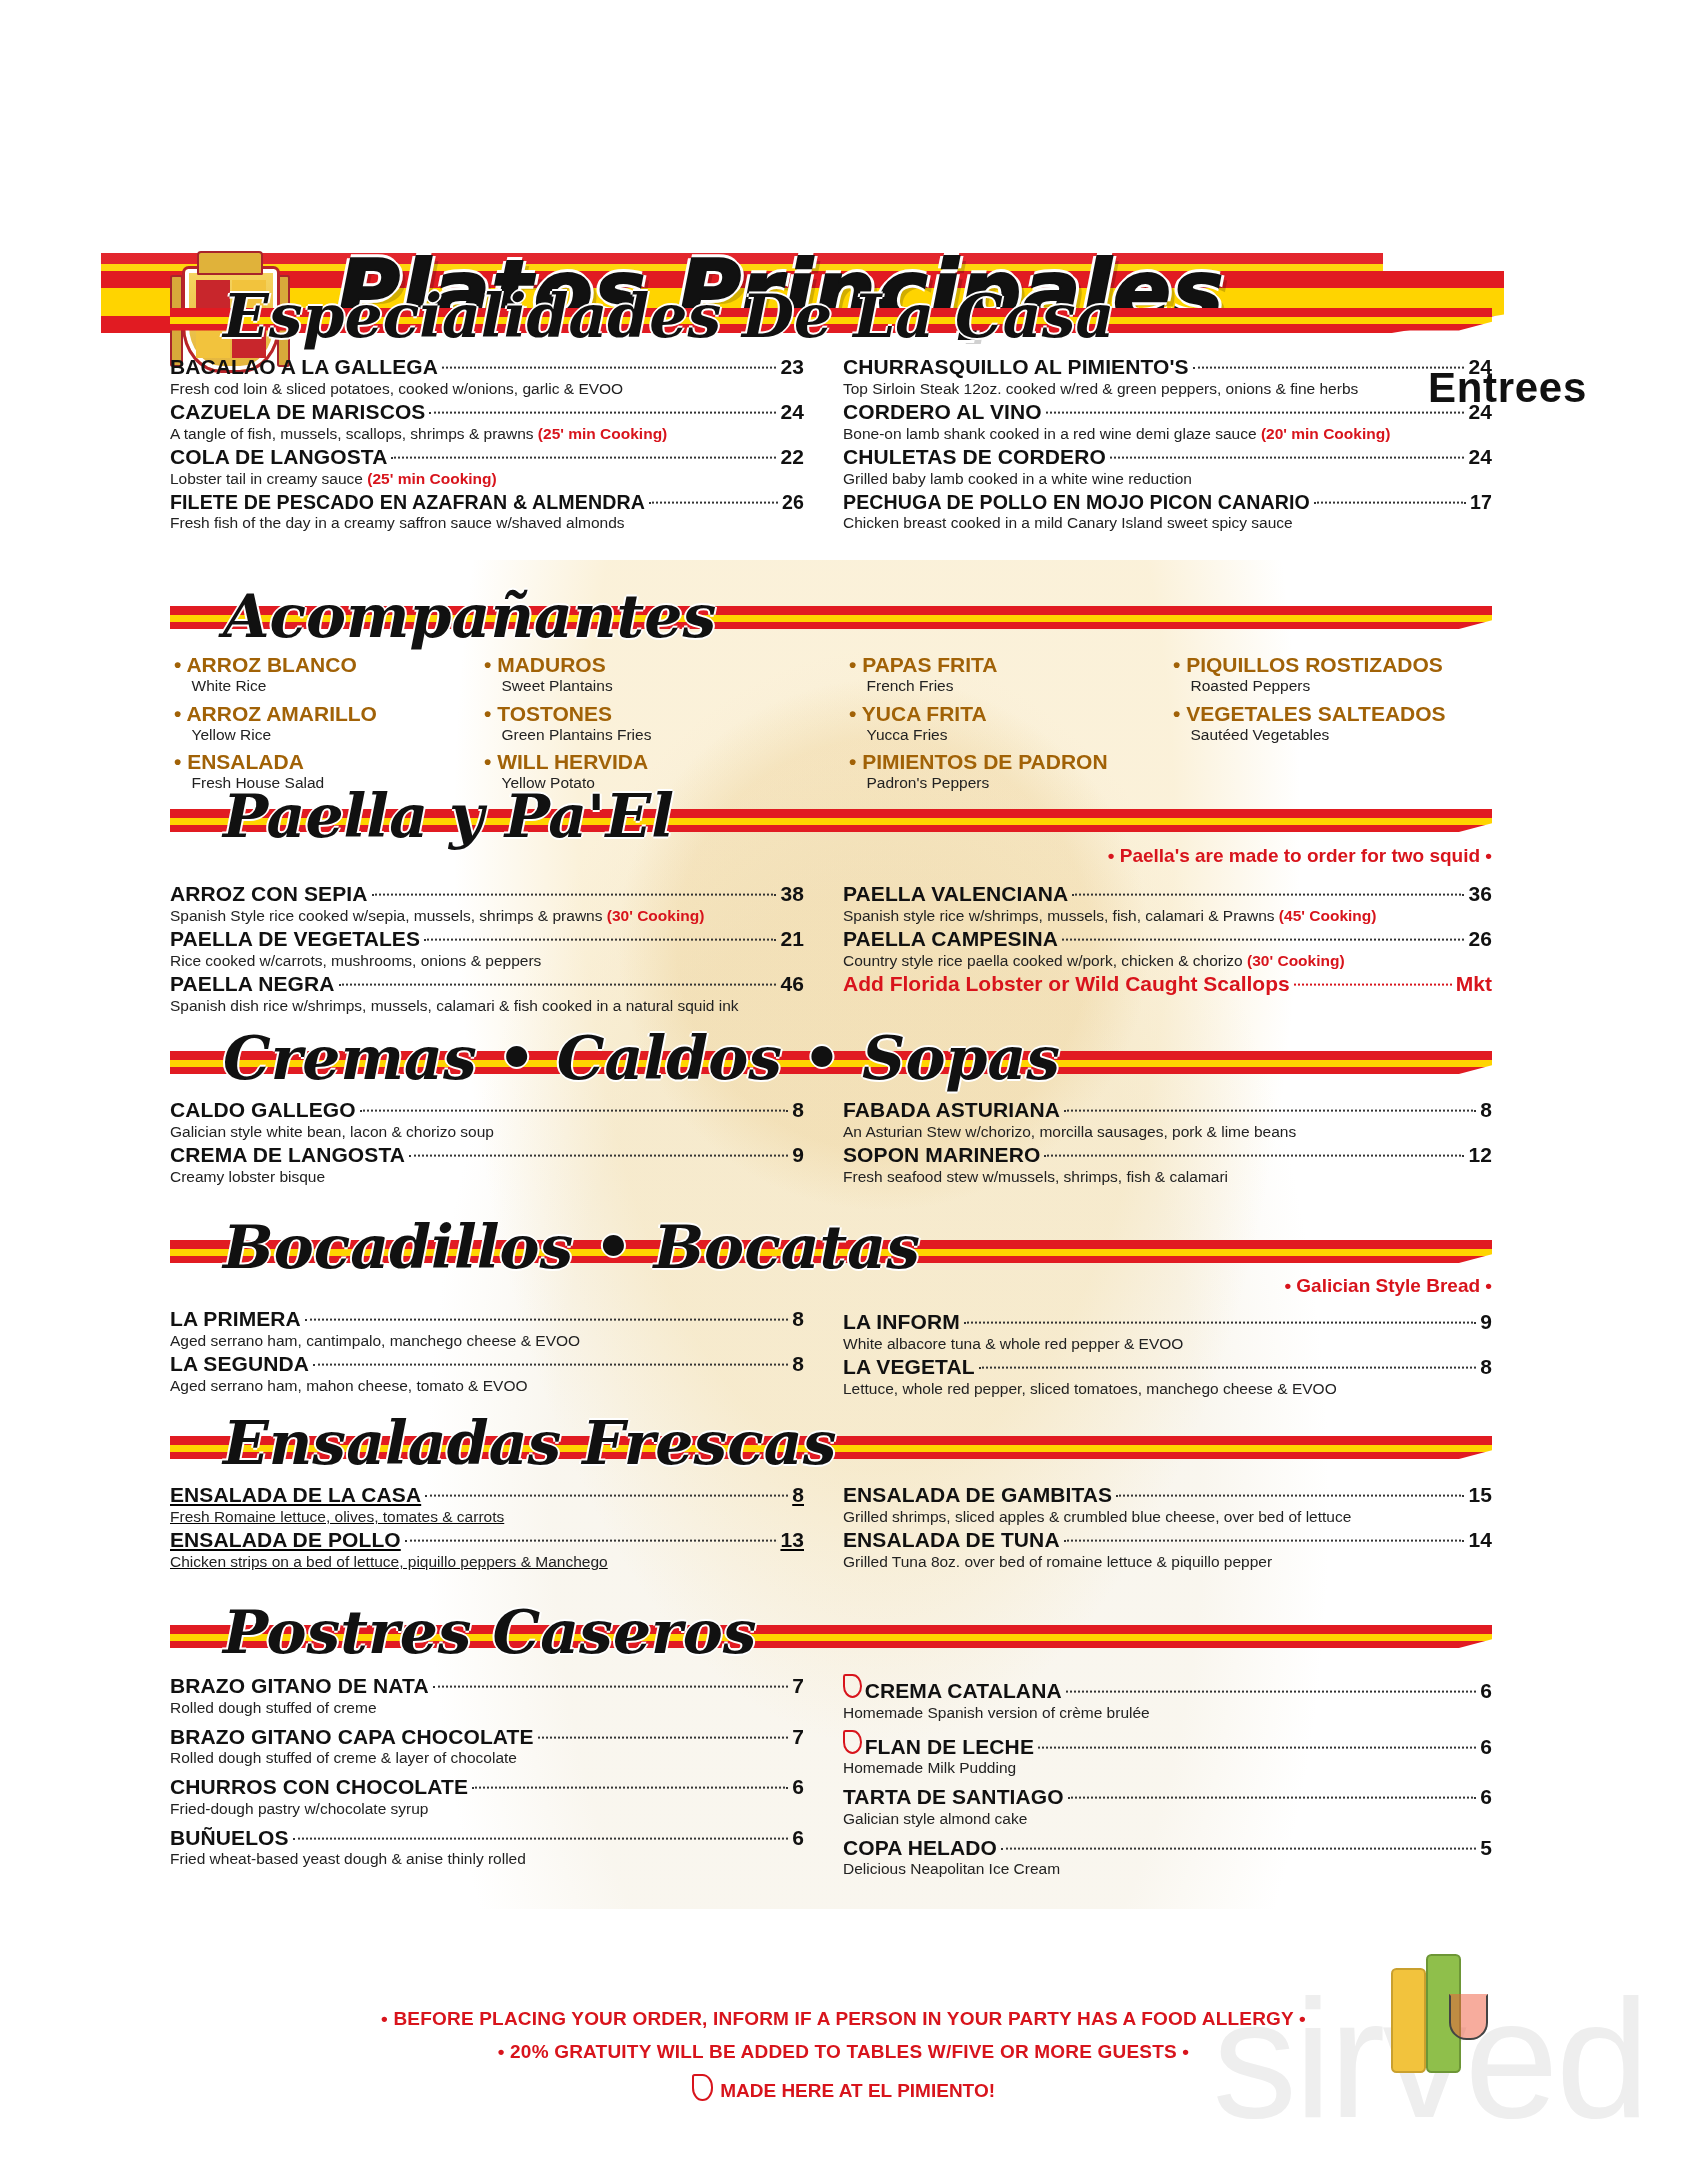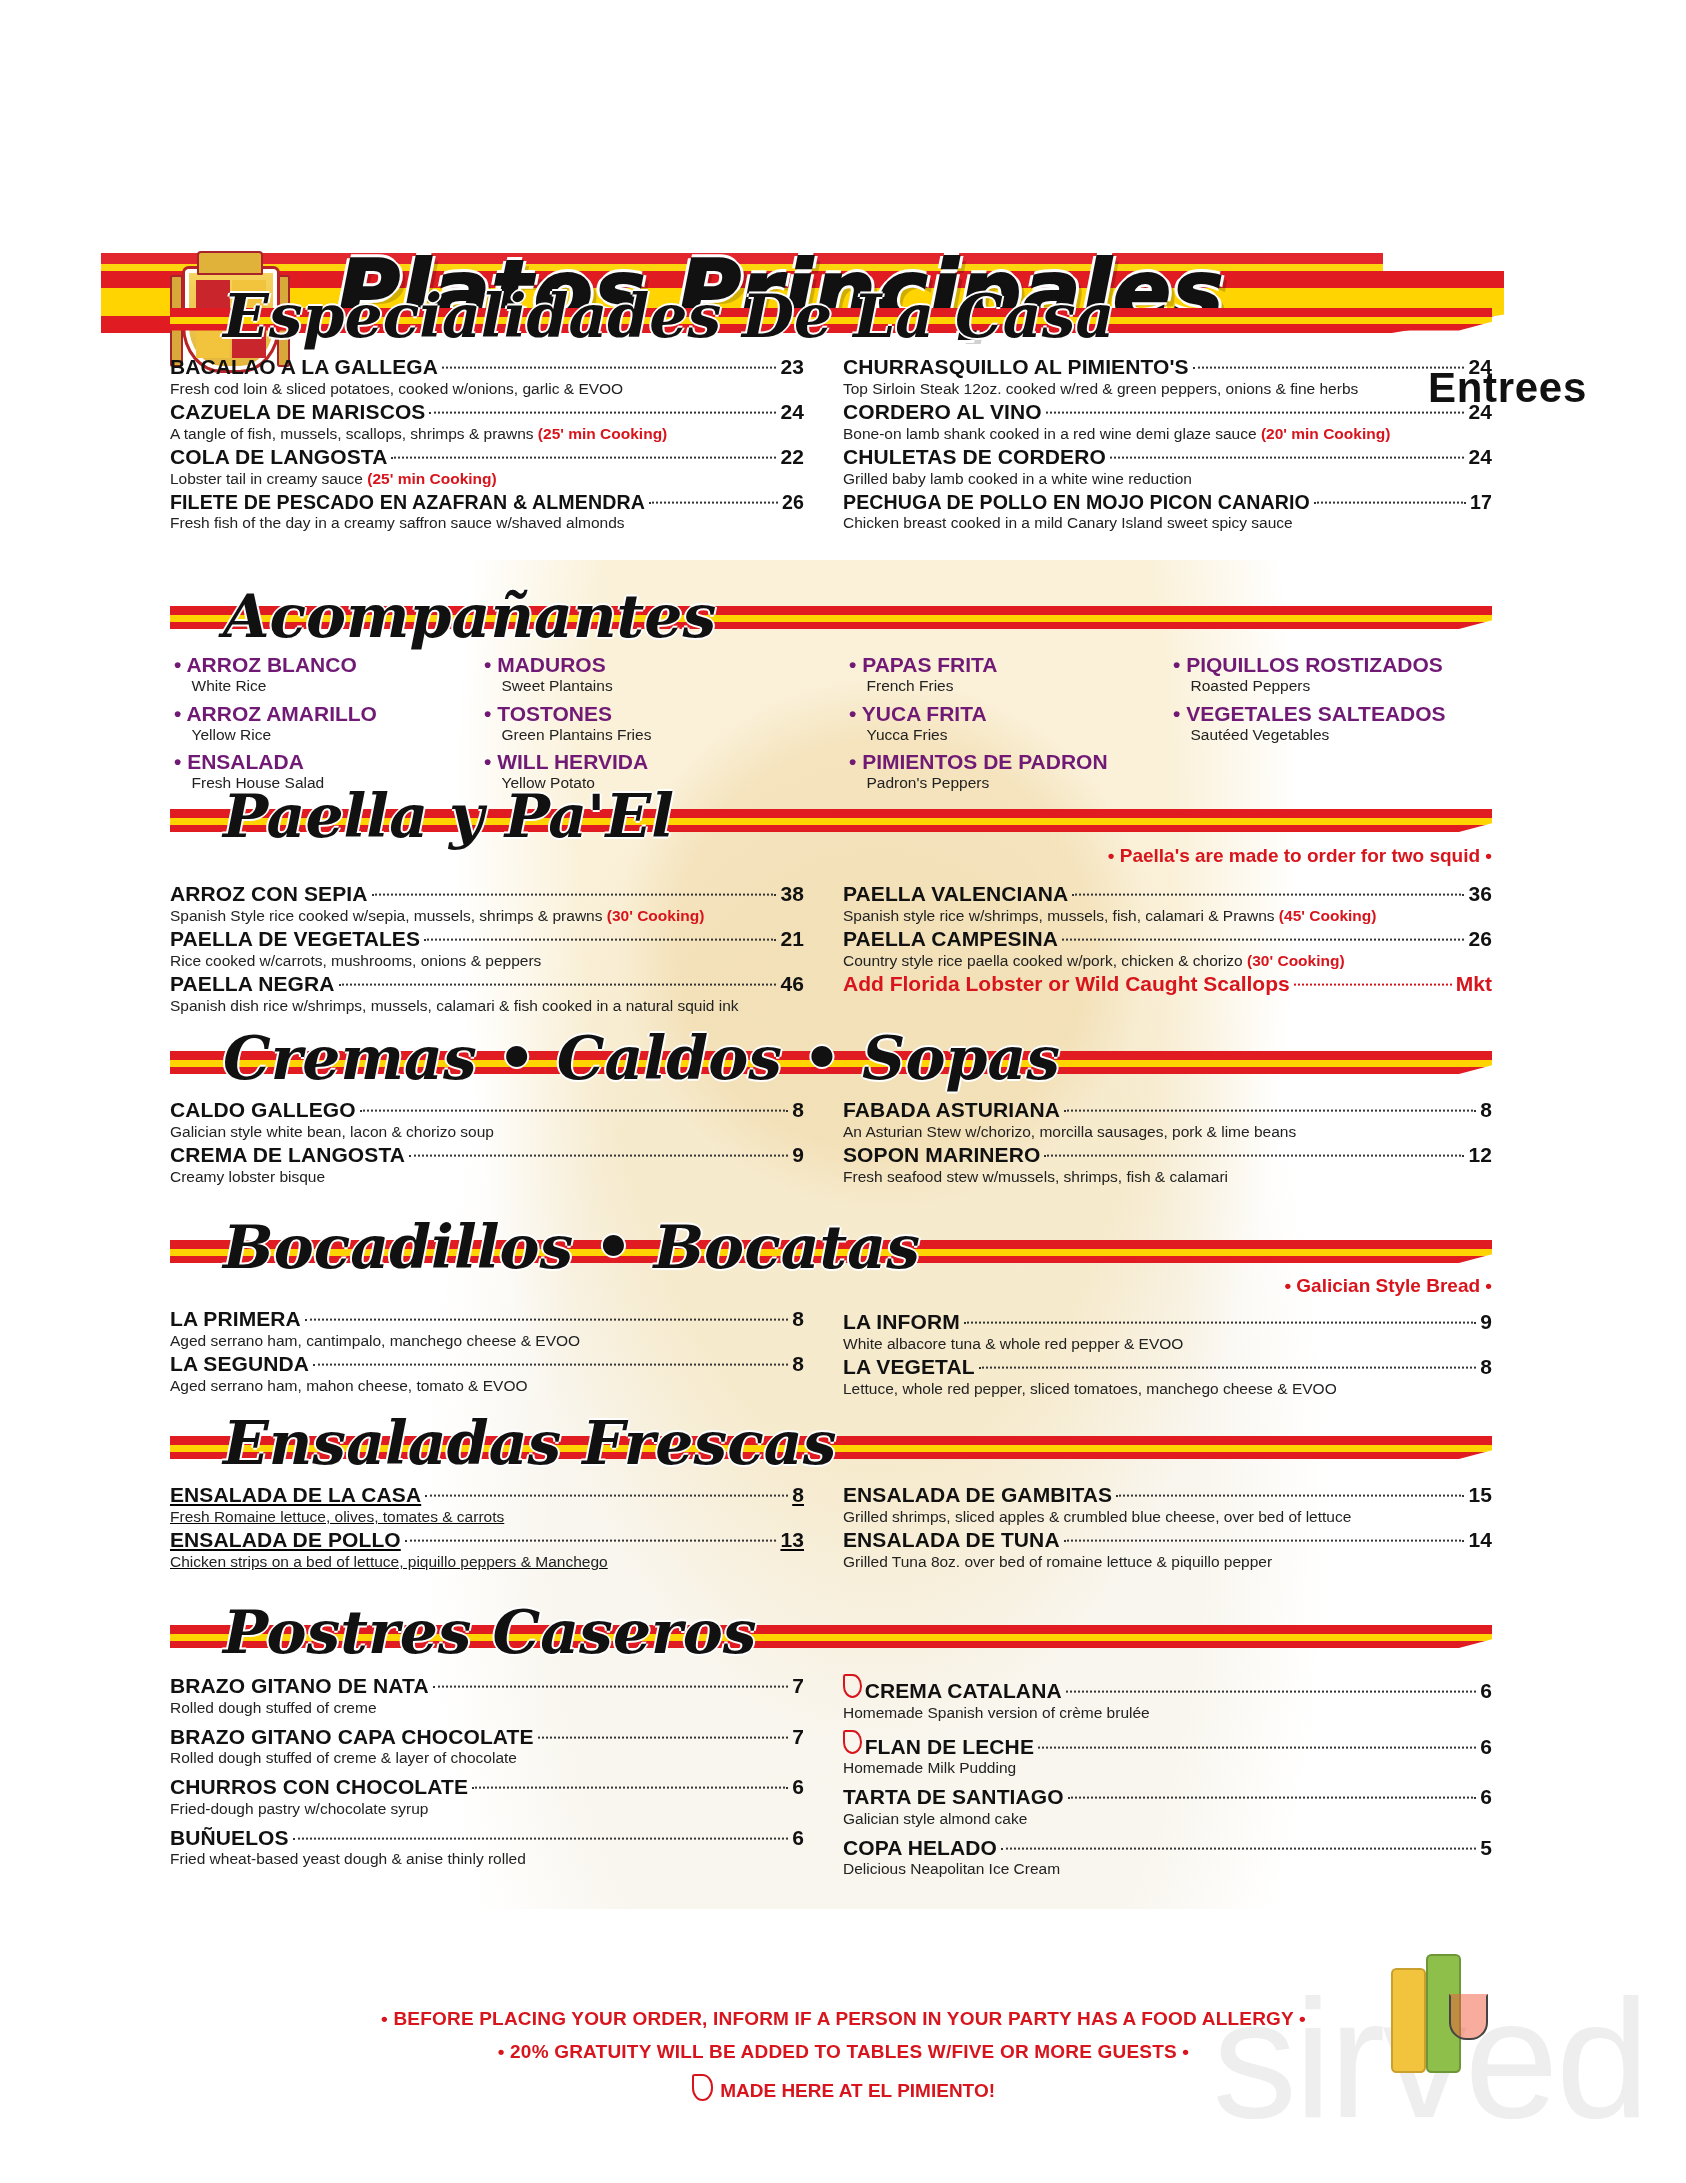--- a/index.html
+++ b/index.html
@@ -125,21 +125,21 @@
   }
   .redline{
     display:flex;align-items:baseline;width:100%;
     font-size:21px;font-weight:bold;color:#d8141c;
   }
   .redline .dots{border-bottom-color:#d8141c;}
 
   
   .blist{list-style:none;margin:0;padding:0;}
   .blist li{margin-bottom:6.7px;}
-  .bl-name{font-size:21px;font-weight:bold;color:#701a75;}
+  .bl-name{font-size:21px;font-weight:bold;color:#a16207;}
   .bl-name:before{content:"• ";}
   .bl-sub{font-size:15.5px;color:#222;margin-left:17.5px;}
 
   
   .footer{position:absolute;left:0;bottom:81px;width:1687px;text-align:center;}
   .fline{font-size:19px;font-weight:bold;color:#d8141c;letter-spacing:0.2px;margin-bottom:10.8px;}
   .fmade{font-size:19px;font-weight:bold;color:#d8141c;}
   .pepper{
     display:inline-block;width:17.5px;height:23px;vertical-align:-4px;margin-right:6.7px;
     border:2.7px solid #d8141c;border-radius:2.7px 10.8px 10.8px 10.8px/2.7px 13.5px 13.5px 13.5px;

